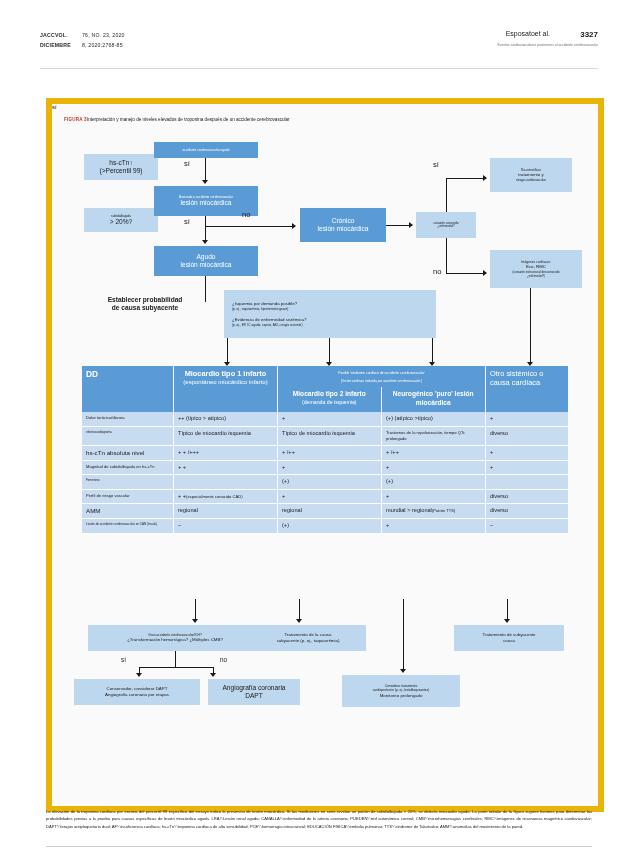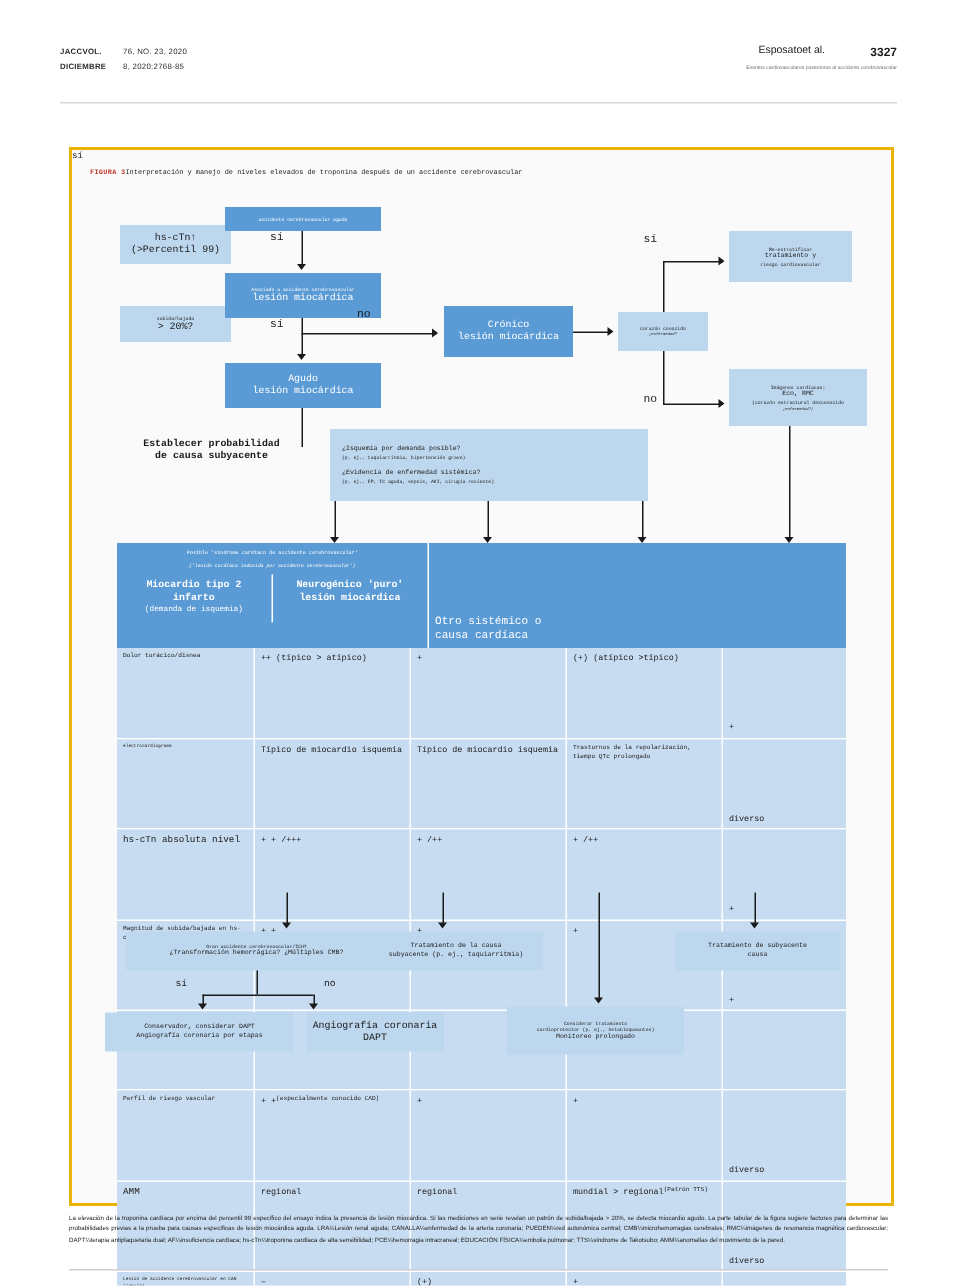--- a/index.html
+++ b/index.html
@@ -15,21 +15,21 @@
   
   .runhead{position:absolute;left:40px;top:30px;width:558px;height:34px;}
   .rh-left{position:absolute;left:0;top:0;font-size:5.2px;letter-spacing:.2px;color:#2b2b2b;line-height:10px;}
   .rh-left .lbl{display:inline-block;width:42px;font-weight:700;}
   .rh-author{position:absolute;right:48px;top:0px;font-size:7px;color:#1a1a1a;}
   .rh-page{position:absolute;right:0;top:0px;font-size:8px;font-weight:700;color:#1a1a1a;}
   .rh-sub{position:absolute;right:0;top:13px;font-size:3.4px;color:#6f6f6f;white-space:nowrap;}
   .rule{position:absolute;left:40px;top:68px;width:558px;height:1px;background:#d8d8d8;}
 
   
-  .figbox{position:absolute;left:46px;top:98px;width:546px;height:702px;background:#fafafa;border:2px solid #eab308;font-family:Liberation Mono, monospace;}
+  .figbox{position:absolute;left:46px;top:98px;width:546px;height:702px;background:#fafafa;border:6px solid #eab308;}
   .figcap{position:absolute;left:12px;top:12px;font-size:4.6px;line-height:7px;color:#1a1a1a;}
   .figcap b{color:#c0392b;font-weight:700;letter-spacing:.2px;}
 
   .canvas{position:absolute;left:0;top:0;width:546px;height:702px;}
 
   
   .bx{position:absolute;box-sizing:border-box;display:flex;flex-direction:column;
       align-items:center;justify-content:center;text-align:center;}
   .bx.dark{background:#5b9bd5;color:#ffffff;}
   .bx.light{background:#bdd7ee;color:#1a1a1a;}
@@ -48,21 +48,21 @@
 
   
   .tbl{position:absolute;left:30px;top:262px;width:486px;}
   .thead{display:flex;width:486px;background:#5b9bd5;color:#fff;}
   .th{box-sizing:border-box;padding:3px 4px;border-right:1px solid #ffffff;}
   .th:last-child{border-right:none;}
   .c0{width:92px;}
   .c1{width:104px;}
   .c2{width:104px;}
   .c3{width:104px;}
-  .c4{width:82px;margin-top:46px;}
+  .c4{width:82px;}
   .cmid{width:208px;}
   .th-dd{font-size:8.4px;font-weight:700;display:flex;align-items:flex-start;}
   .th-other{font-size:7.4px;line-height:9px;display:flex;align-items:flex-start;}
   .th-big{font-size:7.4px;font-weight:700;line-height:9px;text-align:center;}
   .th-big .sub{font-weight:400;font-size:6px;display:block;line-height:8px;}
   .th-mid-top{font-size:3.4px;line-height:8px;text-align:center;padding:3px 4px 2px;}
   .th-mid-top .it{font-style:italic;display:block;font-size:3.2px;}
   .th-sub-row{display:flex;}
   .th-sub{box-sizing:border-box;width:104px;padding:3px 4px 5px;text-align:center;font-size:6.6px;font-weight:700;line-height:8.5px;border-right:1px solid #fff;}
   .th-sub:last-child{border-right:none;}
@@ -197,20 +197,25 @@
       <div class="ln lnv" style="left:277px;top:234px;height:26px;"></div>
       <div class="arrowd" style="left:274px;top:258px;"></div>
       <div class="ln lnv" style="left:380px;top:234px;height:26px;"></div>
       <div class="arrowd" style="left:377px;top:258px;"></div>
       <div class="ln lnv" style="left:478px;top:184px;height:76px;"></div>
       <div class="arrowd" style="left:475px;top:258px;"></div>
 
       <div class="tbl">
 
         <div class="thead">
+          <div class="th c0 th-dd">DD</div>
+          <div class="th c1 th-big">
+            <span>Miocardio tipo 1 infarto</span>
+            <span class="sub">(espontáneo miocárdico infarto)</span>
+          </div>
           <div class="cmid" style="border-right:1px solid #fff;box-sizing:border-box;">
             <div class="th-mid-top">
               <span>Posible 'síndrome cardíaco de accidente cerebrovascular'</span>
               <span class="it">('lesión cardíaca inducida por accidente cerebrovascular')</span>
             </div>
             <div class="th-sub-row">
               <div class="th-sub">
                 <span>Miocardio tipo 2 infarto</span>
                 <span class="sub2">(demanda de isquemia)</span>
               </div>

